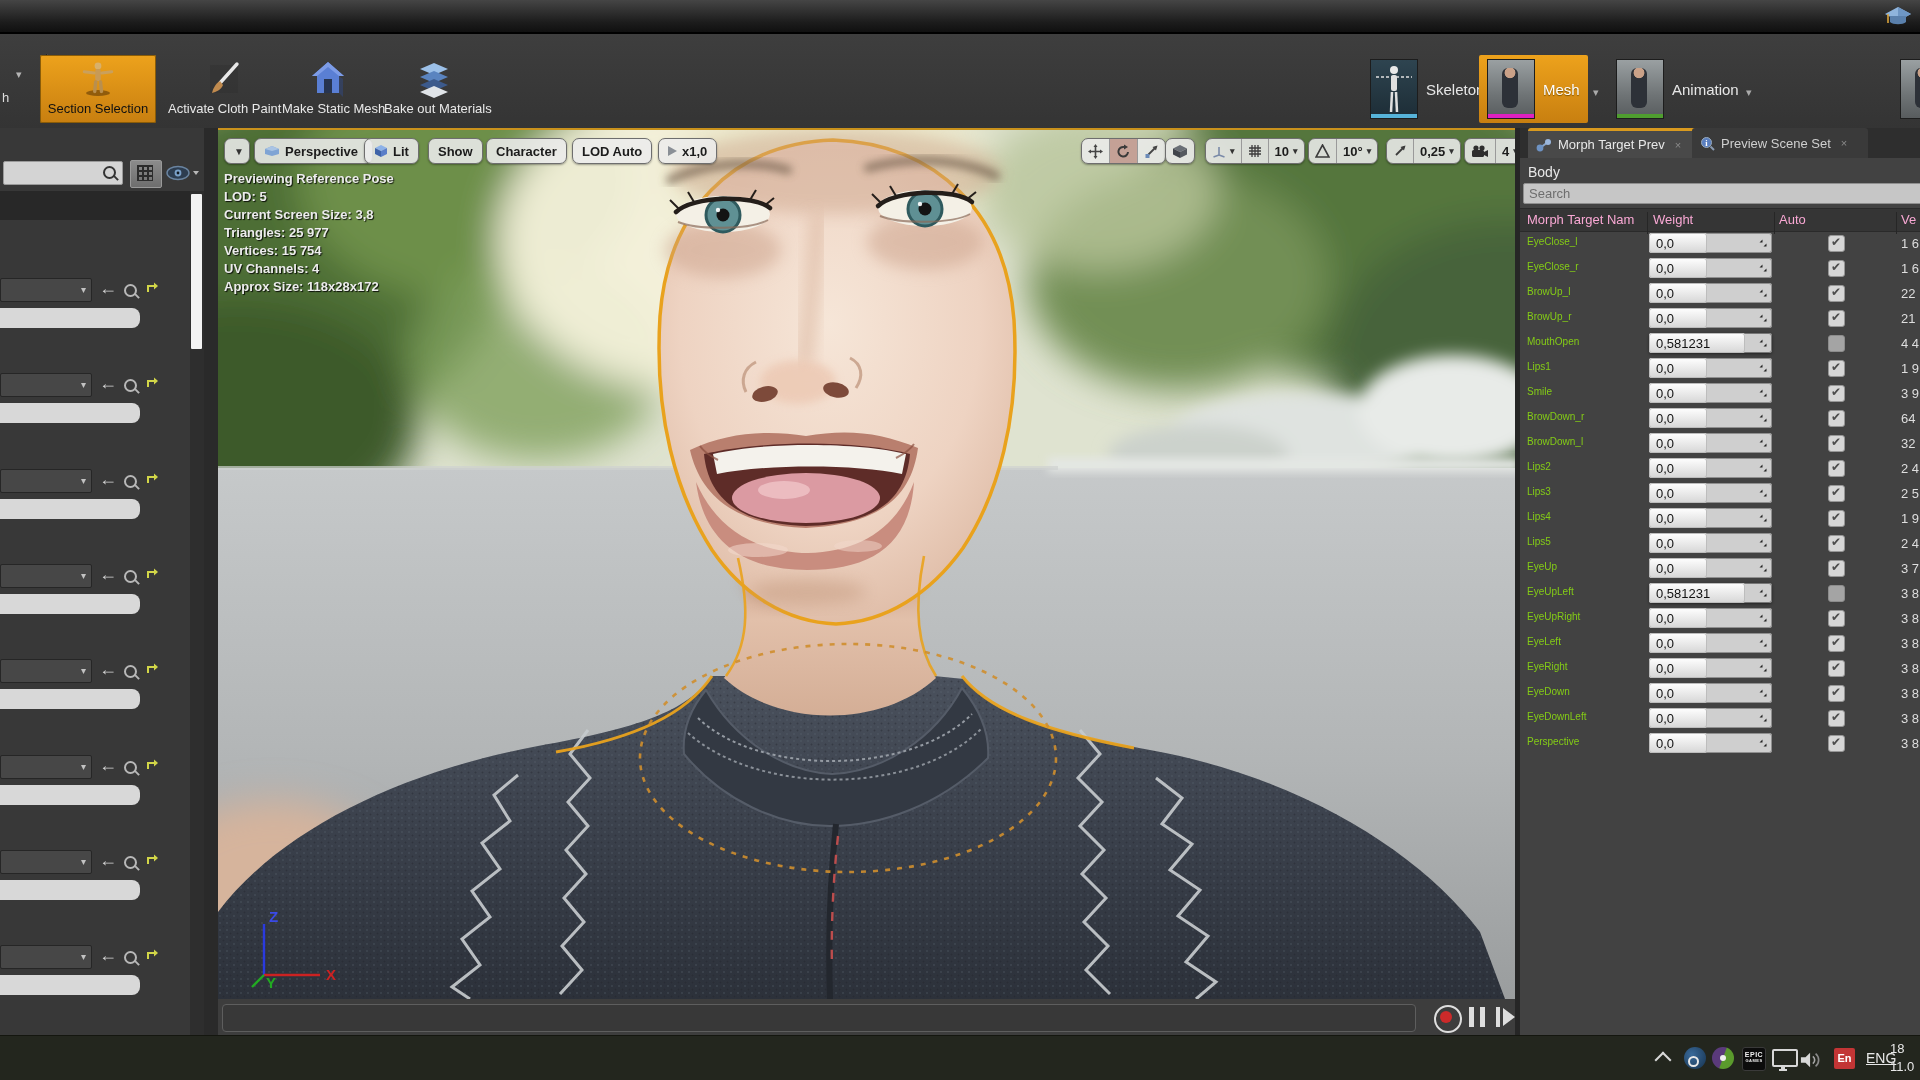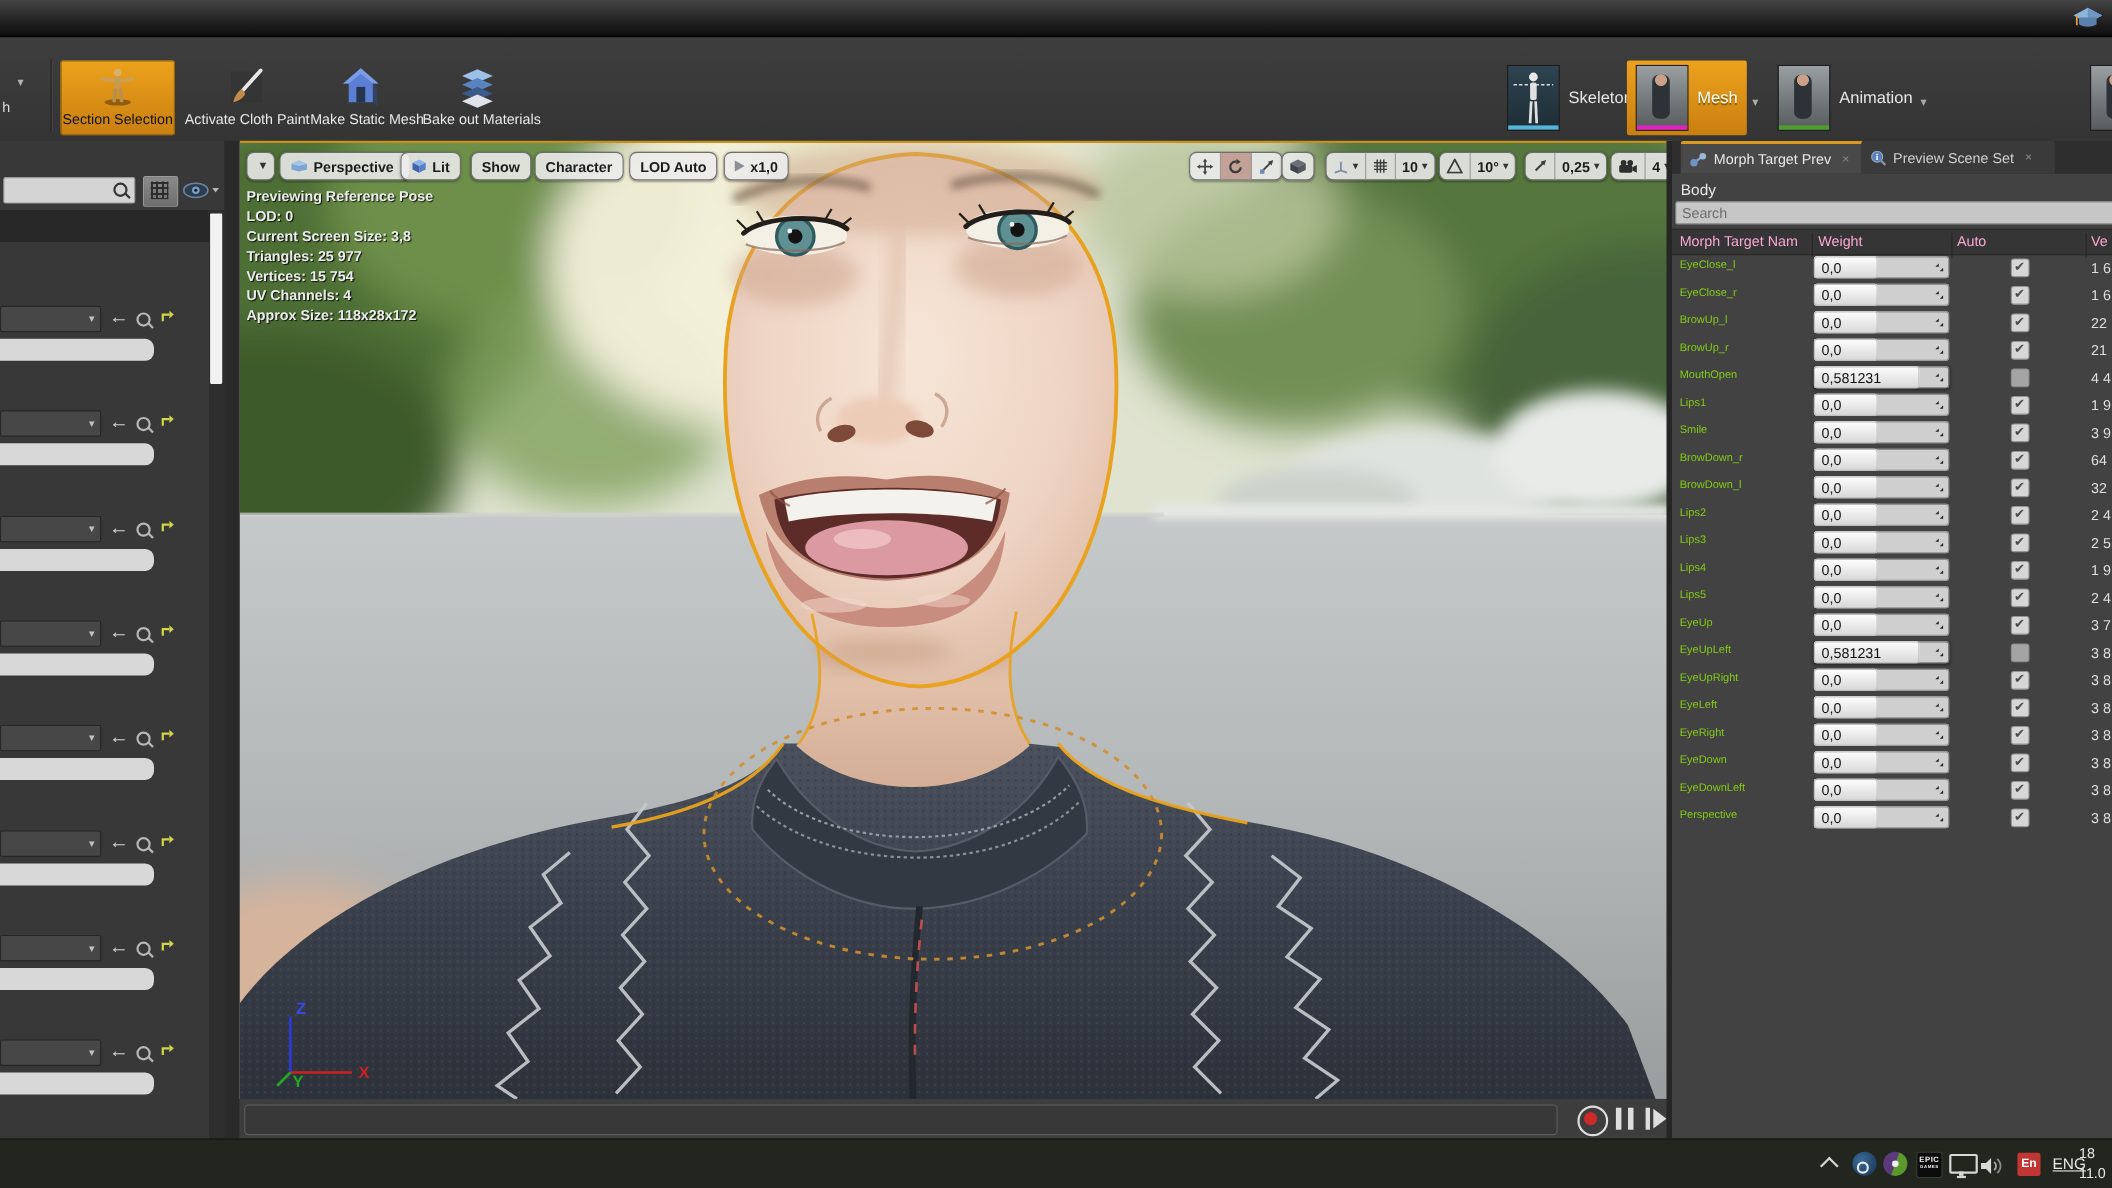--- a/index.html
+++ b/index.html
@@ -155,21 +155,21 @@
     </svg>
   </div>
 
   <div class="toolbar">
     <div class="tb-partial">
       <span class="caret">▾</span>
       <span class="lbl">h</span>
     </div>
     <div class="tb-sep" style="left:46px"></div>
 
-    <div class="tb-btn active" style="left:55px;width:104px">
+    <div class="tb-btn active" style="left:40px;width:116px">
       <svg class="ticon" viewBox="0 0 40 40">
         <ellipse cx="20" cy="34" rx="12" ry="3" fill="rgba(60,30,0,.45)"></ellipse>
         <circle cx="20" cy="7" r="3.4" fill="#d8b06a"></circle>
         <rect x="17.2" y="10" width="5.6" height="12" rx="2" fill="#c89a55"></rect>
         <rect x="5" y="11" width="13" height="3" rx="1.5" fill="#caa05c" transform="rotate(8 5 11)"></rect>
         <rect x="22" y="11" width="13" height="3" rx="1.5" fill="#caa05c" transform="rotate(-8 35 11)"></rect>
         <rect x="16.2" y="21" width="3.4" height="13" rx="1.6" fill="#b98f4e" transform="rotate(6 16 21)"></rect>
         <rect x="20.6" y="21" width="3.4" height="13" rx="1.6" fill="#b98f4e" transform="rotate(-6 24 21)"></rect>
       </svg>
       <span class="tlabel">Section Selection</span>
@@ -520,21 +520,21 @@
         <path d="M 494,546 C 468,584 418,608 338,622" fill="none" stroke="#e9a21d" stroke-width="3" opacity=".95"></path>
         <path d="M 744,546 C 772,582 832,602 916,618" fill="none" stroke="#e9a21d" stroke-width="3" opacity=".95"></path>
         <path d="M 520,428 C 532,480 530,516 508,546" fill="none" stroke="#e9a21d" stroke-width="2.6" opacity=".9"></path>
         <path d="M 706,426 C 696,476 698,516 718,546" fill="none" stroke="#e9a21d" stroke-width="2.6" opacity=".9"></path>
 
         <ellipse cx="630" cy="628" rx="208" ry="114" fill="none" stroke="#cf8e2e" stroke-width="2.6" stroke-dasharray="5 7" opacity=".9"></ellipse>
       </svg>
 
       <div class="vp-stats">
         <div>Previewing Reference Pose</div>
-        <div>LOD: 0</div>
+        <div>LOD: 5</div>
         <div>Current Screen Size: 3,8</div>
         <div>Triangles: 25 977</div>
         <div>Vertices: 15 754</div>
         <div>UV Channels: 4</div>
         <div>Approx Size: 118x28x172</div>
       </div>
 
       <svg class="abs" style="left:26px;top:778px" width="100" height="82" viewBox="0 0 100 82">
         <line x1="20" y1="67" x2="20" y2="16" stroke="#2a3adf" stroke-width="2.4"></line>
         <line x1="20" y1="67" x2="76" y2="67" stroke="#cc2222" stroke-width="2.4"></line>

